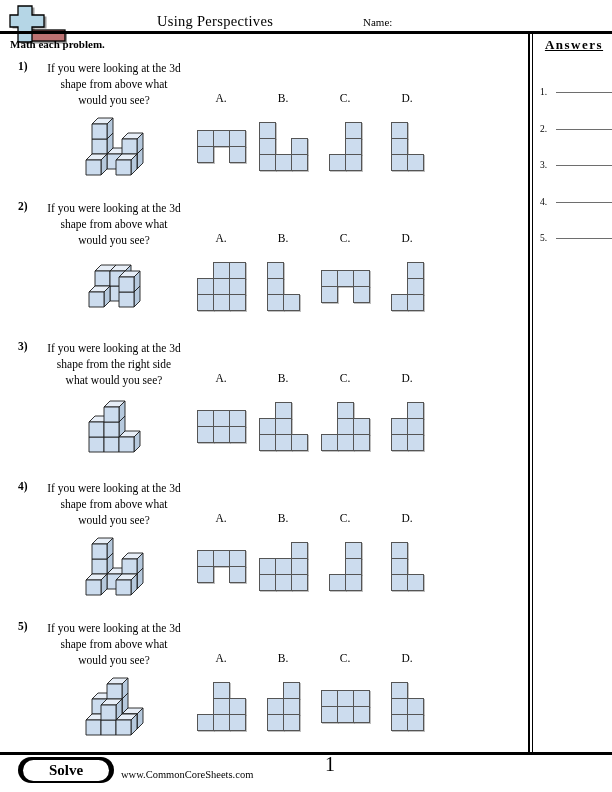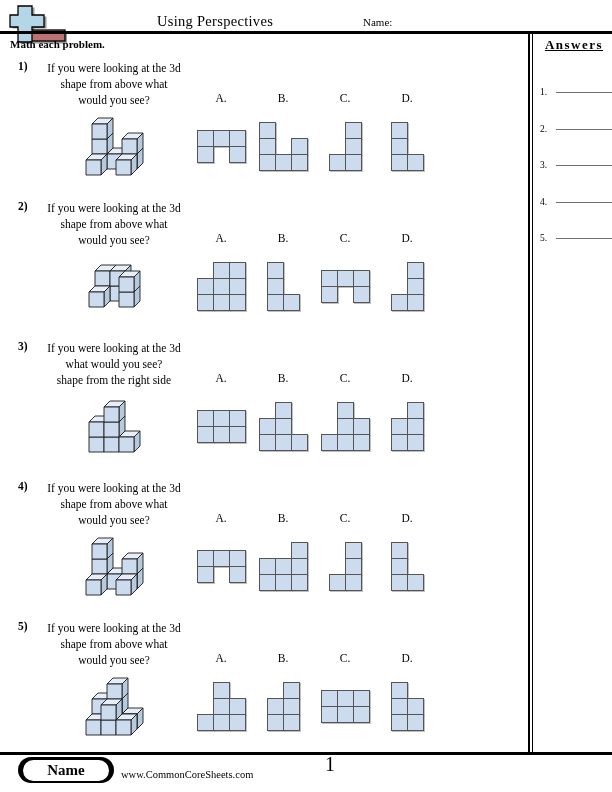--- a/index.html
+++ b/index.html
@@ -241,22 +241,22 @@
               <div class="gcell" style="left: 0px; top: 32px;"></div>
               <div class="gcell" style="left: 16px; top: 32px;"></div>
             </div>
           </div>
         </div>
       </div>
       <div class="problem" style="top: 336px;">
         <div class="p-num">3)</div>
         <div class="p-question">
           <div>If you were looking at the 3d</div>
+          <div>shape from the right side</div>
           <div>what would you see?</div>
-          <div>shape from the right side</div>
         </div>
         <div class="p-figure">
           <svg width="53" height="53" viewBox="-1 -52 53 53">
             <polygon points="0,-15 6,-21 21,-21 15,-15" fill="#e7eef7" stroke="#1b1b1b" stroke-width="0.9" stroke-linejoin="round"></polygon>
             <polygon points="15,0 15,-15 21,-21 21,-6" fill="#b6c9dd" stroke="#1b1b1b" stroke-width="0.9" stroke-linejoin="round"></polygon>
             <polygon points="0,0 0,-15 15,-15 15,0" fill="#ccdcee" stroke="#1b1b1b" stroke-width="0.9" stroke-linejoin="round"></polygon>
             <polygon points="15,-15 21,-21 36,-21 30,-15" fill="#e7eef7" stroke="#1b1b1b" stroke-width="0.9" stroke-linejoin="round"></polygon>
             <polygon points="30,0 30,-15 36,-21 36,-6" fill="#b6c9dd" stroke="#1b1b1b" stroke-width="0.9" stroke-linejoin="round"></polygon>
             <polygon points="15,0 15,-15 30,-15 30,0" fill="#ccdcee" stroke="#1b1b1b" stroke-width="0.9" stroke-linejoin="round"></polygon>
             <polygon points="30,-15 36,-21 51,-21 45,-15" fill="#e7eef7" stroke="#1b1b1b" stroke-width="0.9" stroke-linejoin="round"></polygon>
@@ -486,18 +486,18 @@
               <div class="gcell" style="left: 0px; top: 32px;"></div>
               <div class="gcell" style="left: 16px; top: 32px;"></div>
             </div>
           </div>
         </div>
       </div>
     </div>
 
   <div class="footer-rule"></div>
   <div class="badge">
-    <div class="badge-inner">Name</div>
+    <div class="badge-inner">Solve</div>
   </div>
   <div class="website">www.CommonCoreSheets.com</div>
   <div class="page-num">1</div>
 
 </div>
 
 </body></html>

